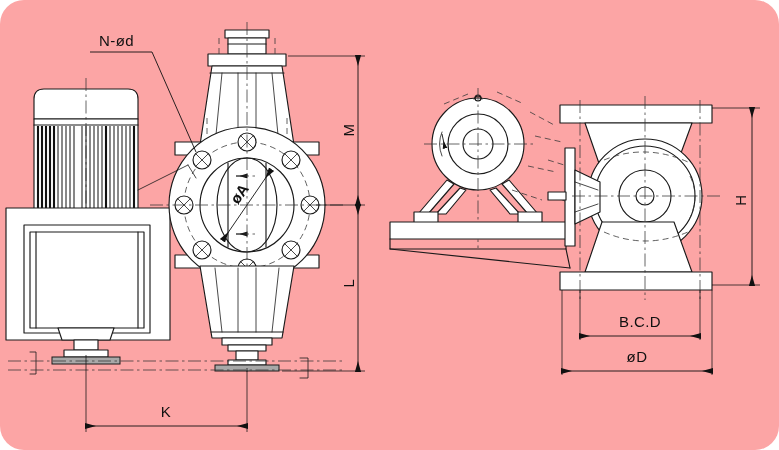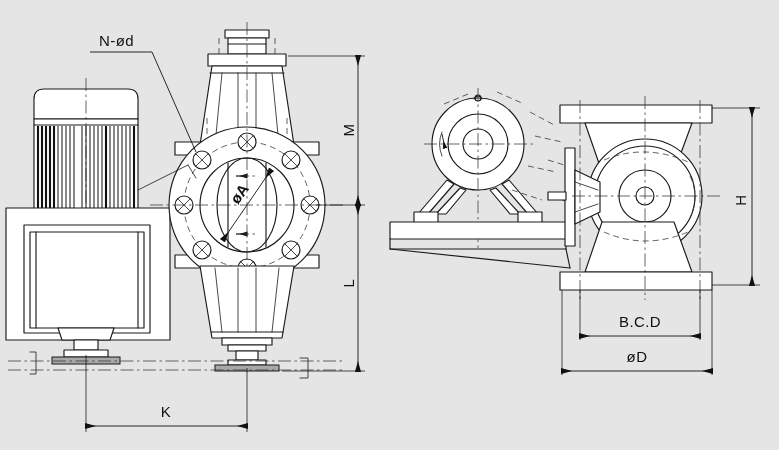--- a/index.html
+++ b/index.html
@@ -7,22 +7,23 @@
     padding: 0;
     background: #ffffff;
   }
   body {
     font-family: "Liberation Sans", sans-serif;
   }
   #drawing-root {
     position: relative;
     width: 779px;
     height: 450px;
-    background: #e5e5e5;
+    background: #fca5a5;
     overflow: hidden;
+    border-radius: 24px;
   }
   svg#tech-drawing {
     display: block;
     width: 779px;
     height: 450px;
   }
   .ln {
     fill: none;
     stroke: #1a1a1a;
     stroke-width: 1.15;

